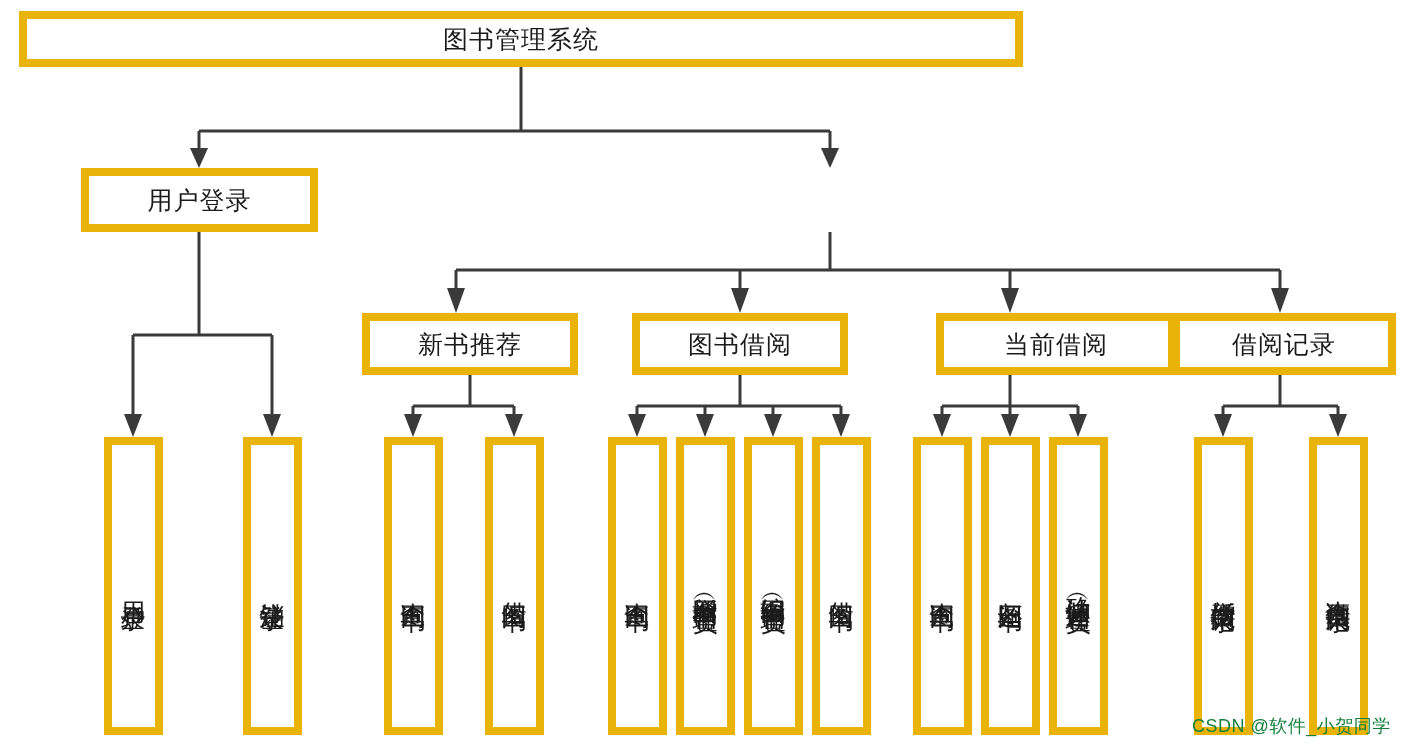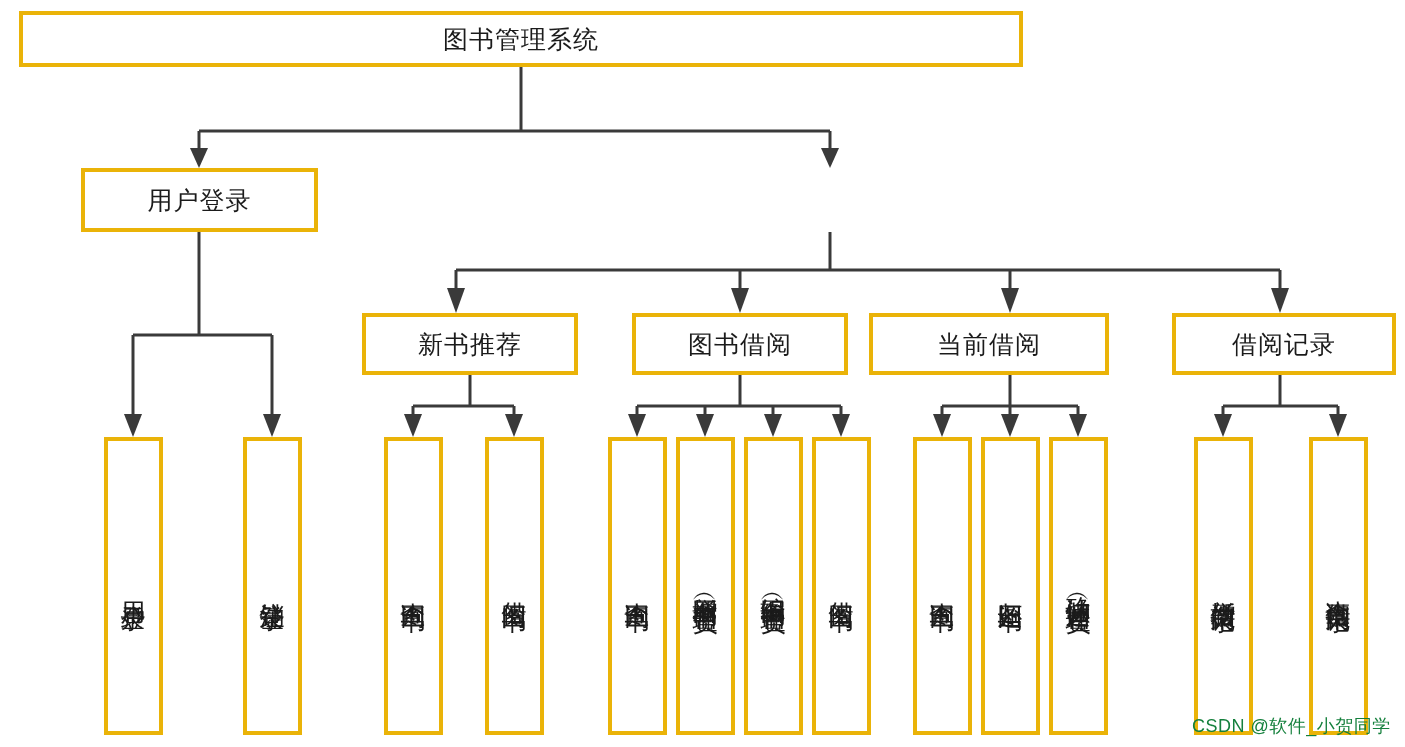--- a/index.html
+++ b/index.html
@@ -36,21 +36,21 @@
   #connectors polygon.arrow {
     fill: #3a3a3a;
     stroke: none;
   }
 
   
   .node {
     position: absolute;
     box-sizing: border-box;
     background: #ffffff;
-    border: 4px solid #eab308;
+    border: 8px solid #eab308;
     display: flex;
     align-items: center;
     justify-content: center;
     z-index: 2;
   }
   .node .label {
     color: #1b1b1b;
     text-align: center;
     line-height: 1.05;
     white-space: nowrap;
@@ -168,21 +168,21 @@
   <div class="node horiz" style="left:81px; top:168px; width:237px; height:64px;">
     <span class="label">用户登录</span>
   </div>
 
   <div class="node horiz" style="left:362px; top:313px; width:216px; height:62px;">
     <span class="label">新书推荐</span>
   </div>
   <div class="node horiz" style="left:632px; top:313px; width:216px; height:62px;">
     <span class="label">图书借阅</span>
   </div>
-  <div class="node horiz" style="left:869px; top:313px; width:240px; height:62px;">
+  <div class="node horiz" style="left:936px; top:313px; width:240px; height:62px;">
     <span class="label">当前借阅</span>
   </div>
   <div class="node horiz" style="left:1172px; top:313px; width:224px; height:62px;">
     <span class="label">借阅记录</span>
   </div>
 
   <div class="node vert" style="left:104px; top:437px; width:59px; height:298px;">
     <span class="label">用户登录</span>
   </div>
   <div class="node vert" style="left:243px; top:437px; width:59px; height:298px;">

